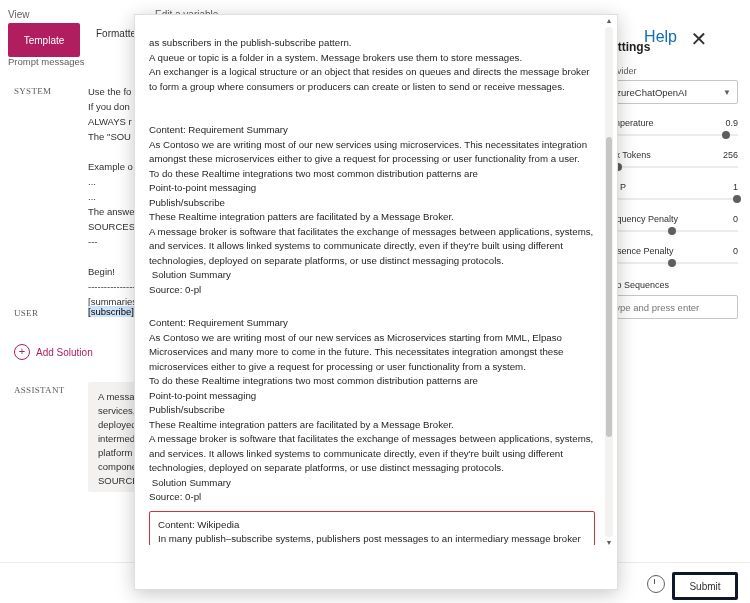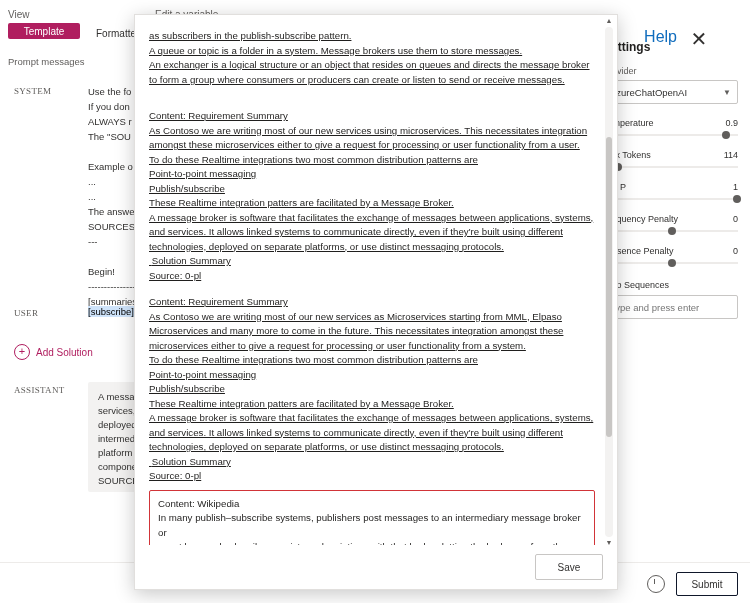--- a/index.html
+++ b/index.html
@@ -27,21 +27,21 @@
     position: absolute; left: 8px; top: 9px;
     font-size: 10px; color: #605e5c;
   }
   .bg-topbar .edit-label {
     position: absolute; left: 155px; top: 9px;
     font-size: 10px; color: #605e5c;
   }
 
   .tpl-btn {
     position: absolute; left: 8px; top: 23px;
-    width: 72px; height: 16px;
+    width: 72px; height: 34px;
     background: #b01e5f;
     color: #ffffff;
     font-size: 10px;
     border-radius: 2px;
     display: flex; align-items: center; justify-content: center;
     cursor: pointer;
   }
   .formatted-label {
     position: absolute; left: 96px; top: 28px;
     font-size: 10px; color: #323130;
@@ -118,21 +118,21 @@
   .history-icon {
     position: absolute; right: 85px; top: 12px; width: 16px; height: 16px;
     border: 1.4px solid #605e5c; border-radius: 50%;
   }
   .history-icon::after {
     content: ""; position: absolute; left: 6px; top: 3px;
     width: 1.4px; height: 5px; background: #605e5c;
   }
   .submit-btn {
     position: absolute; right: 12px; top: 9px;
-    width: 60px; height: 22px; border: 1px solid #0f172a; border-radius: 2px;
+    width: 60px; height: 22px; border: 3px solid #0f172a; border-radius: 2px;
     display: flex; align-items: center; justify-content: center;
     font-size: 10px; color: #323130; background: #ffffff; cursor: pointer;
   }
 
   
   .modal {
     position: absolute; left: 134px; top: 14px;
     width: 484px; height: 576px;
     background: #ffffff;
     border: 1px solid #e1dfdd;
@@ -149,21 +149,21 @@
     font-size: 16px; color: #0f6cbd; cursor: pointer;
   }
 
   .modal-scroll {
     position: absolute; left: 0; top: 0; right: 0; bottom: 44px;
     overflow: hidden;
     padding: 14px 22px 4px 14px;
     box-sizing: border-box;
     font-size: 9.7px; line-height: 14.5px; color: #201f1e;
   }
-  .doc-para { white-space: pre-wrap; margin: 0 0 2px 0; text-decoration: underline; }
+  .doc-para { white-space: pre-wrap; margin: 7px 0 2px 0; }
   .gap { height: 10px; }
 
   .citation-card {
     border: 1px solid #d13438;
     border-radius: 2px;
     padding: 6px 8px;
     margin-top: 6px;
     white-space: pre-wrap;
   }
 
@@ -257,21 +257,21 @@
       <div class="param-row">
         <span>Temperature</span>
         <span>0.9</span>
       </div>
       <div class="slider">
           <span class="knob" style="left:88%"></span>
         </div>
 
       <div class="param-row">
         <span>Max Tokens</span>
-        <span>114</span>
+        <span>256</span>
       </div>
       <div class="slider">
           <span class="knob" style="left:8%"></span>
         </div>
 
       <div class="param-row">
         <span>Top P</span>
         <span>1</span>
       </div>
       <div class="slider">
@@ -346,20 +346,17 @@
 Source: 1-pl</div>
     </div>
 
     <div class="modal-scrollbar">
       <div class="track"></div>
       <div class="sb-arrow sb-up">▲</div>
       <div class="thumb"></div>
       <div class="sb-arrow sb-down">▼</div>
     </div>
 
-    <div class="modal-footer">
-      <div class="save-btn">Save</div>
-    </div>
 
     <div class="modal-help">Help</div>
     <div class="modal-close">✕</div>
   </div>
 </div>
 
 </body></html>

